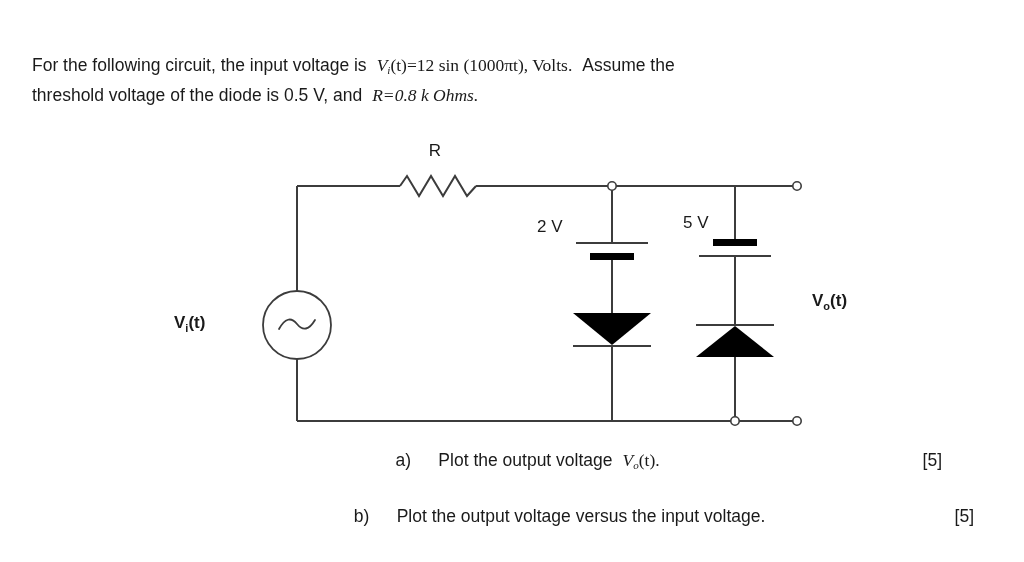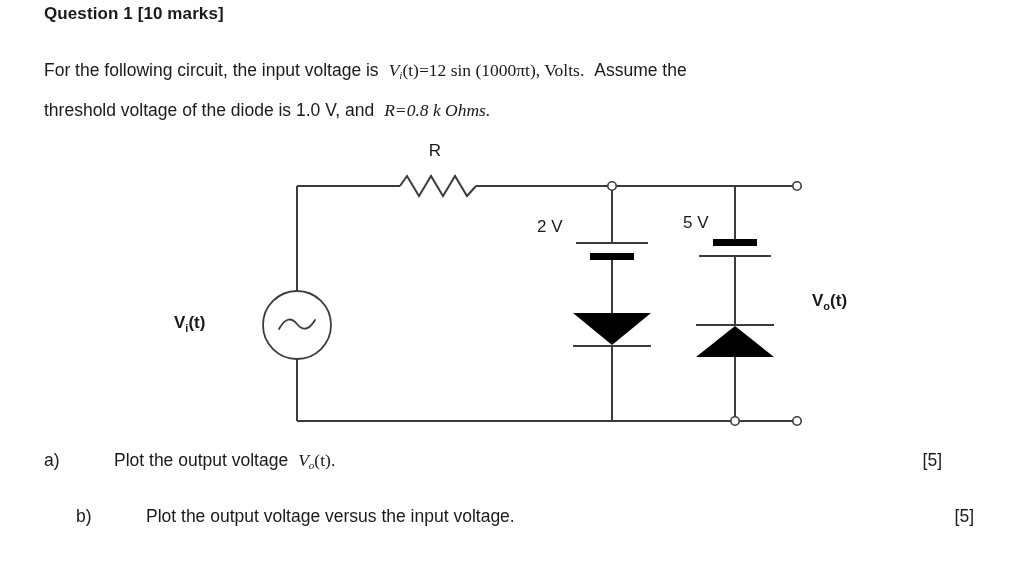--- a/index.html
+++ b/index.html
@@ -29,25 +29,25 @@
     top: 4px;
     font-size: 17px;
     font-weight: bold;
     letter-spacing: 0.1px;
     white-space: nowrap;
   }
 
   
   #intro-paragraph {
     position: absolute;
-    left: 44px;
+    left: 32px;
     top: 53px;
     width: 900px;
     font-size: 17.5px;
-    line-height: 35px;
+    line-height: 25px;
   }
   .math {
     font-family: "Liberation Serif", serif;
     font-style: italic;
     font-size: 17.5px;
   }
   .math .up { font-style: normal; }
   .math sub {
     font-size: 11px;
     font-style: italic;
@@ -64,45 +64,45 @@
     height: 310px;
   }
   #circuit-svg { display: block; }
 
   
   .qrow {
     position: absolute;
     left: 44px;
     width: 940px;
     font-size: 17.5px;
+    text-align: center;
   }
   #row-a { top: 450px; }
   #row-b { top: 506px; margin-left: 32px; }
   .qlabel {
     display: inline-block;
     width: 70px;
   }
   .qmarks {
     position: absolute;
     right: 42px;
     top: 0;
     font-size: 17.5px;
   }
 </style>
 </head>
 <body>
 
 <div class="page">
 
-  <div id="question-heading">Question 1 [10 marks]</div>
 
   <div id="intro-paragraph">
     <span>For the following circuit, the input voltage is</span><span class="gap"></span><span class="math"><span>V</span><sub>i</sub><span class="up">(t)=12 sin (1000πt), Volts.</span></span><span class="gap"></span><span>Assume the</span>
     <br>
-    <span>threshold voltage of the diode is 1.0 V, and</span><span class="gap"></span><span class="math">R=0.8 k Ohms.</span>
+    <span>threshold voltage of the diode is 0.5 V, and</span><span class="gap"></span><span class="math">R=0.8 k Ohms.</span>
   </div>
 
   <div id="circuit-figure">
     <svg id="circuit-svg" width="1024" height="310" viewBox="0 0 1024 310" xmlns="http://www.w3.org/2000/svg">
 
       <line x1="297" y1="58" x2="400" y2="58" stroke="#3c3c3c" stroke-width="2"></line>
 
       <polyline points="400,58 407,48 419,68 431,48 443,68 455,48 467,68 476,58" fill="none" stroke="#3c3c3c" stroke-width="2" stroke-linejoin="miter" stroke-linecap="butt"></polyline>
 
       <line x1="476" y1="58" x2="797" y2="58" stroke="#3c3c3c" stroke-width="2"></line>

